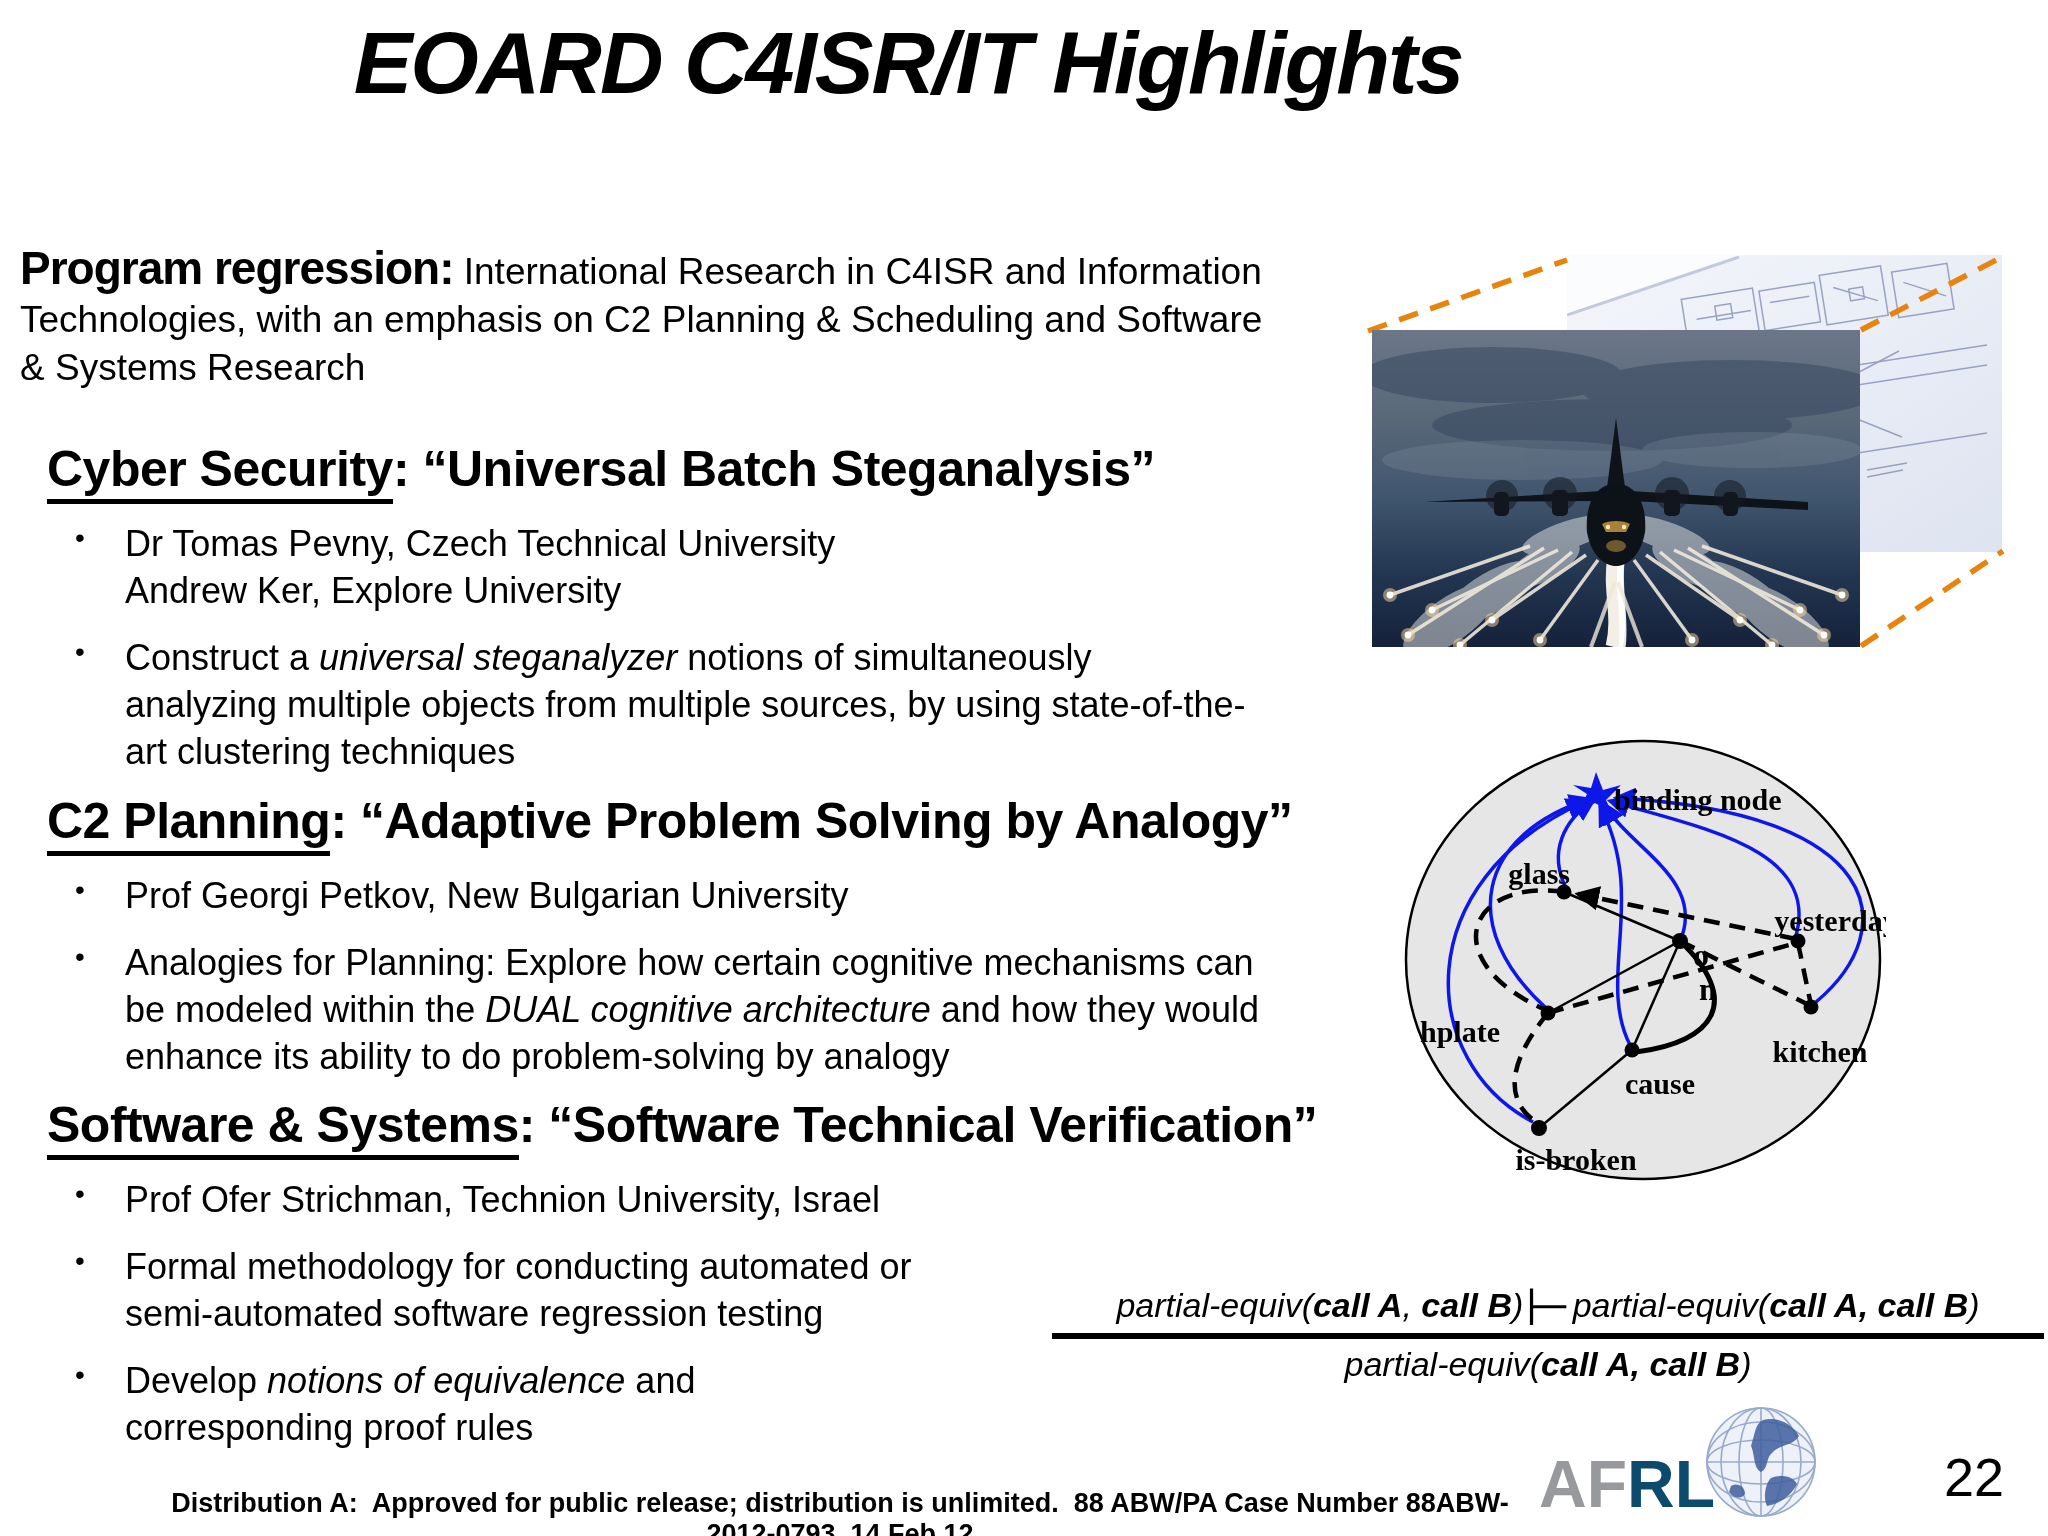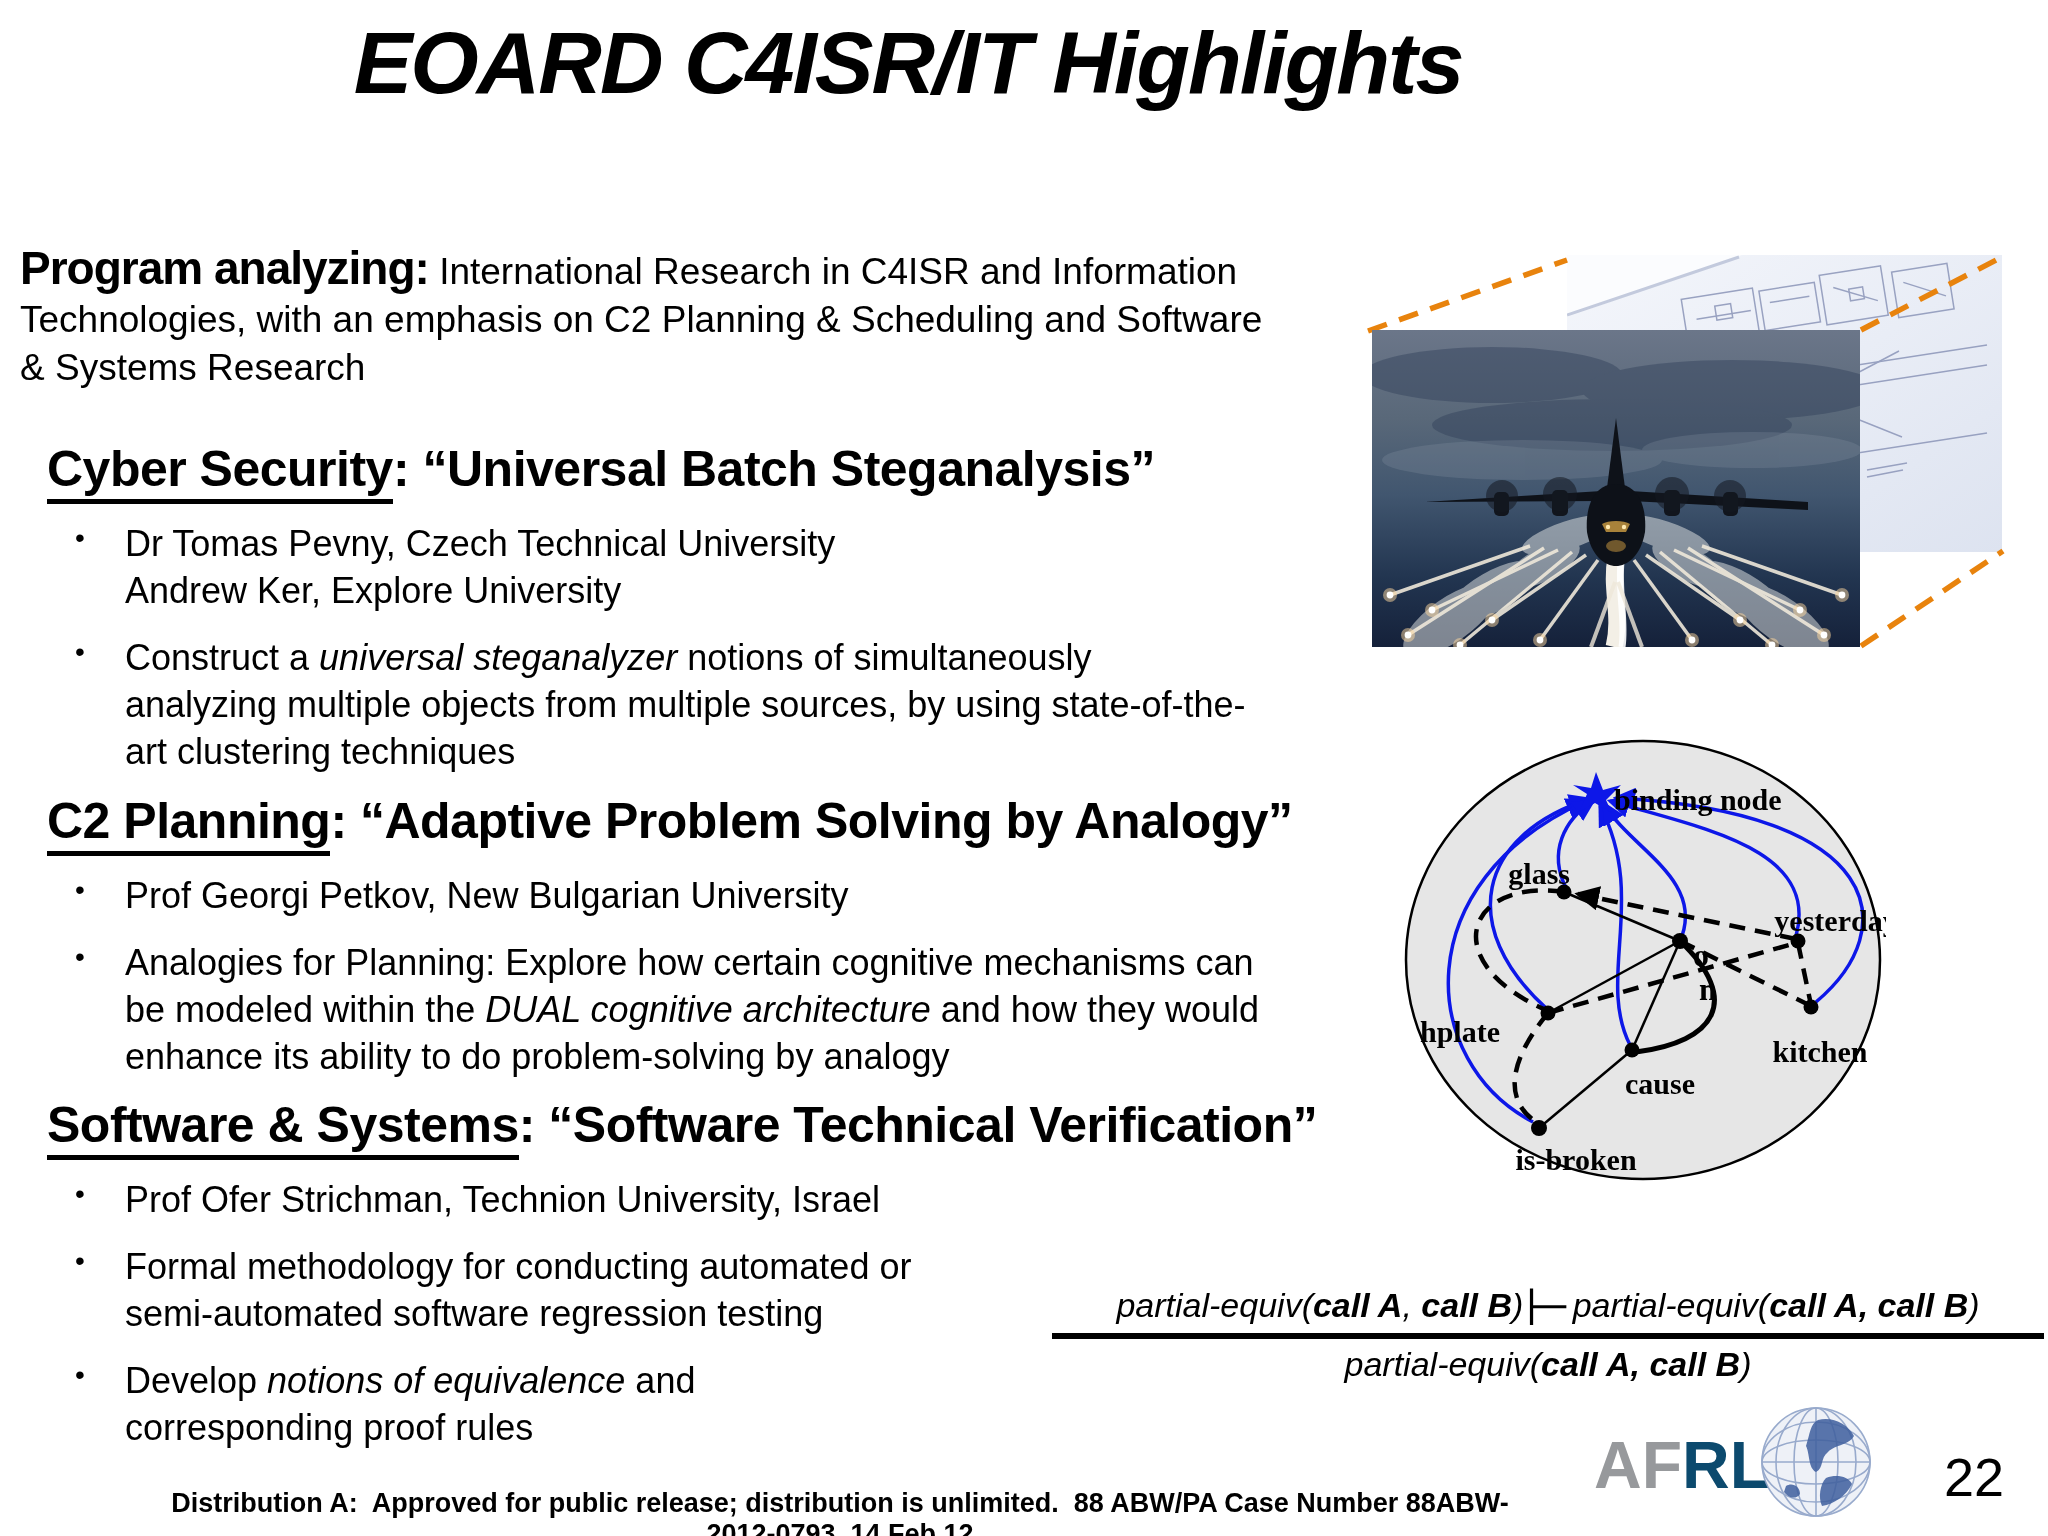--- a/index.html
+++ b/index.html
@@ -27,36 +27,36 @@
 
   #formula{left:1052px;top:1286px;width:992px;text-align:center;}
   .frac-top,.frac-bottom{font-size:34px;white-space:nowrap;}
   .frac-line{height:6px;background:#000;margin:8px 0 6px 0;}
   .ts{font-family:"DejaVu Sans",sans-serif;font-size:52px;line-height:0;
       vertical-align:-8px;margin:0 2px;}
 
   #footer{left:140px;top:1488px;width:1400px;text-align:center;
           font-size:27px;font-weight:bold;white-space:pre-wrap;}
 
-  #logo{left:1594px;top:1408px;display:flex;align-items:center;}
+  #logo{left:1539px;top:1408px;display:flex;align-items:flex-end;}
   .logo-text{font-size:66px;font-weight:800;letter-spacing:0px;}
   #pagenum{left:1944px;top:1446px;font-size:54px;}
 
   #blueprint{left:1567px;top:255px;width:435px;height:297px;z-index:1;}
   #connectors{left:1340px;top:240px;z-index:2;pointer-events:none;}
   #flarephoto{left:1372px;top:330px;width:488px;height:317px;z-index:3;}
   #graph{left:1400px;top:736px;z-index:1;}
   .serifbold{font-family:"Liberation Serif",serif;font-weight:bold;}
 </style>
 </head>
 <body>
 
 <div id="title" class="abs">EOARD C4ISR/IT Highlights</div>
 
-<div id="objective" class="abs"><span class="lead">Program analyzing:</span><span> International Research in C4ISR and Information
+<div id="objective" class="abs"><span class="lead">Program regression:</span><span> International Research in C4ISR and Information
 Technologies, with an emphasis on C2 Planning &amp; Scheduling and Software
 &amp; Systems Research</span></div>
 
 <div id="sec0" class="section abs">
   <div class="shead"><span class="u">Cyber Security</span><span>: “Universal Batch Steganalysis”</span></div>
   <div class="bullets">
     <div class="bullet">
       <span class="dot">•</span>
       <div class="btext">Dr Tomas Pevny, Czech Technical University
 Andrew Ker, Explore University</div>

